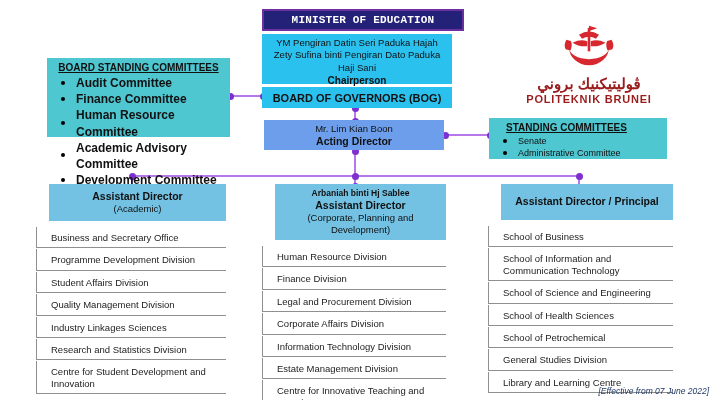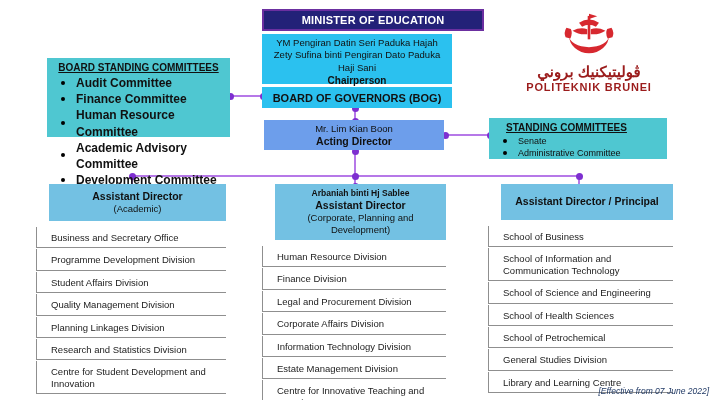--- a/index.html
+++ b/index.html
@@ -7,23 +7,23 @@
   body { font-family:"Liberation Sans", sans-serif; color:#111; }
   .canvas { position:relative; width:713px; height:400px; background:#fff; overflow:hidden; }
 
   
   .line { position:absolute; background:#b678e8; }
   .line.h { height:2px; }
   .line.v { width:2px; }
   .dot { position:absolute; width:7px; height:7px; border-radius:50%; background:#7e2fd0; transform:translate(-3px,-3px); }
 
   
-  .minister { position:absolute; left:262px; top:9px; width:222px; height:22px;
+  .minister { position:absolute; left:262px; top:9px; width:202px; height:22px;
     background:#232178; border:2px solid #6b2fa0; color:#fff; font-weight:bold; font-size:11px;
-    display:flex; align-items:center; justify-content:center; letter-spacing:.2px; }
+    display:flex; align-items:center; justify-content:center; letter-spacing:.2px;font-family:Liberation Mono, monospace; }
   .chairperson { position:absolute; left:262px; top:34px; width:190px; height:50px;
     background:#2bc1ef; font-size:9.5px; text-align:center; padding:3px 6px; line-height:1.3; }
   .chairperson .name { font-weight:normal; }
   .chairperson .role { font-weight:bold; font-size:10px; }
   .bog { position:absolute; left:262px; top:87px; width:190px; height:21px;
     background:#2bc1ef; font-weight:bold; font-size:11px; display:flex; align-items:center; justify-content:center; }
 
   
   .cbox { position:absolute; background:#4fc7d1; padding:4px 5px 4px 5px; }
   .cbox .ctitle { font-weight:bold; font-size:10px; text-decoration:underline; text-align:center; margin-bottom:2px; }
@@ -35,21 +35,21 @@
   .sc  { left:489px; top:118px; width:178px; height:41px; }
   .sc li { font-size:9px; }
 
   
   .director { position:absolute; left:264px; top:120px; width:180px; height:30px;
     background:#6d9eeb; text-align:center; padding-top:3px; line-height:1.25; }
   .director .name { font-size:9.5px; }
   .director .role { font-weight:bold; font-size:10.5px; }
 
   
-  .logo { position:absolute; left:505px; top:12px; width:168px; text-align:center; }
+  .logo { position:absolute; left:505px; top:24px; width:168px; text-align:center; }
   .logo .jawi { font-size:15px; font-weight:bold; color:#9b1c1c; direction:rtl; line-height:1.1; margin-top:2px; }
   .logo .brand { font-size:11px; font-weight:bold; letter-spacing:.8px; color:#9b1c1c; }
 
   
   .col { position:absolute; top:184px; }
   .col1 { left:36px;  width:190px; }
   .col2 { left:262px; width:184px; }
   .col3 { left:488px; width:185px; }
   .chead { background:#73c1e3; text-align:center; padding:4px 4px; line-height:1.25;margin-left:13px; }
   .col1 .chead { height:37px; display:flex; flex-direction:column; justify-content:center; }
@@ -175,21 +175,21 @@
     <div class="chead">
       <div class="person"></div>
       <div class="role">Assistant Director</div>
       <div class="sub">(Academic)</div>
     </div>
     <div class="list">
         <div class="row"><span>Business and Secretary Office</span></div>
         <div class="row"><span>Programme Development Division</span></div>
         <div class="row"><span>Student Affairs Division</span></div>
         <div class="row"><span>Quality Management Division</span></div>
-        <div class="row"><span>Planning Linkages Division</span></div>
+        <div class="row"><span>Industry Linkages Sciences</span></div>
         <div class="row"><span>Research and Statistics Division</span></div>
         <div class="row"><span>Centre for Student Development and Innovation</span></div>
       </div>
   </div>
 
   <div class="col col2">
     <div class="chead">
       <div class="person">Arbaniah binti Hj Sablee</div>
       <div class="role">Assistant Director</div>
       <div class="sub">(Corporate, Planning and Development)</div>

